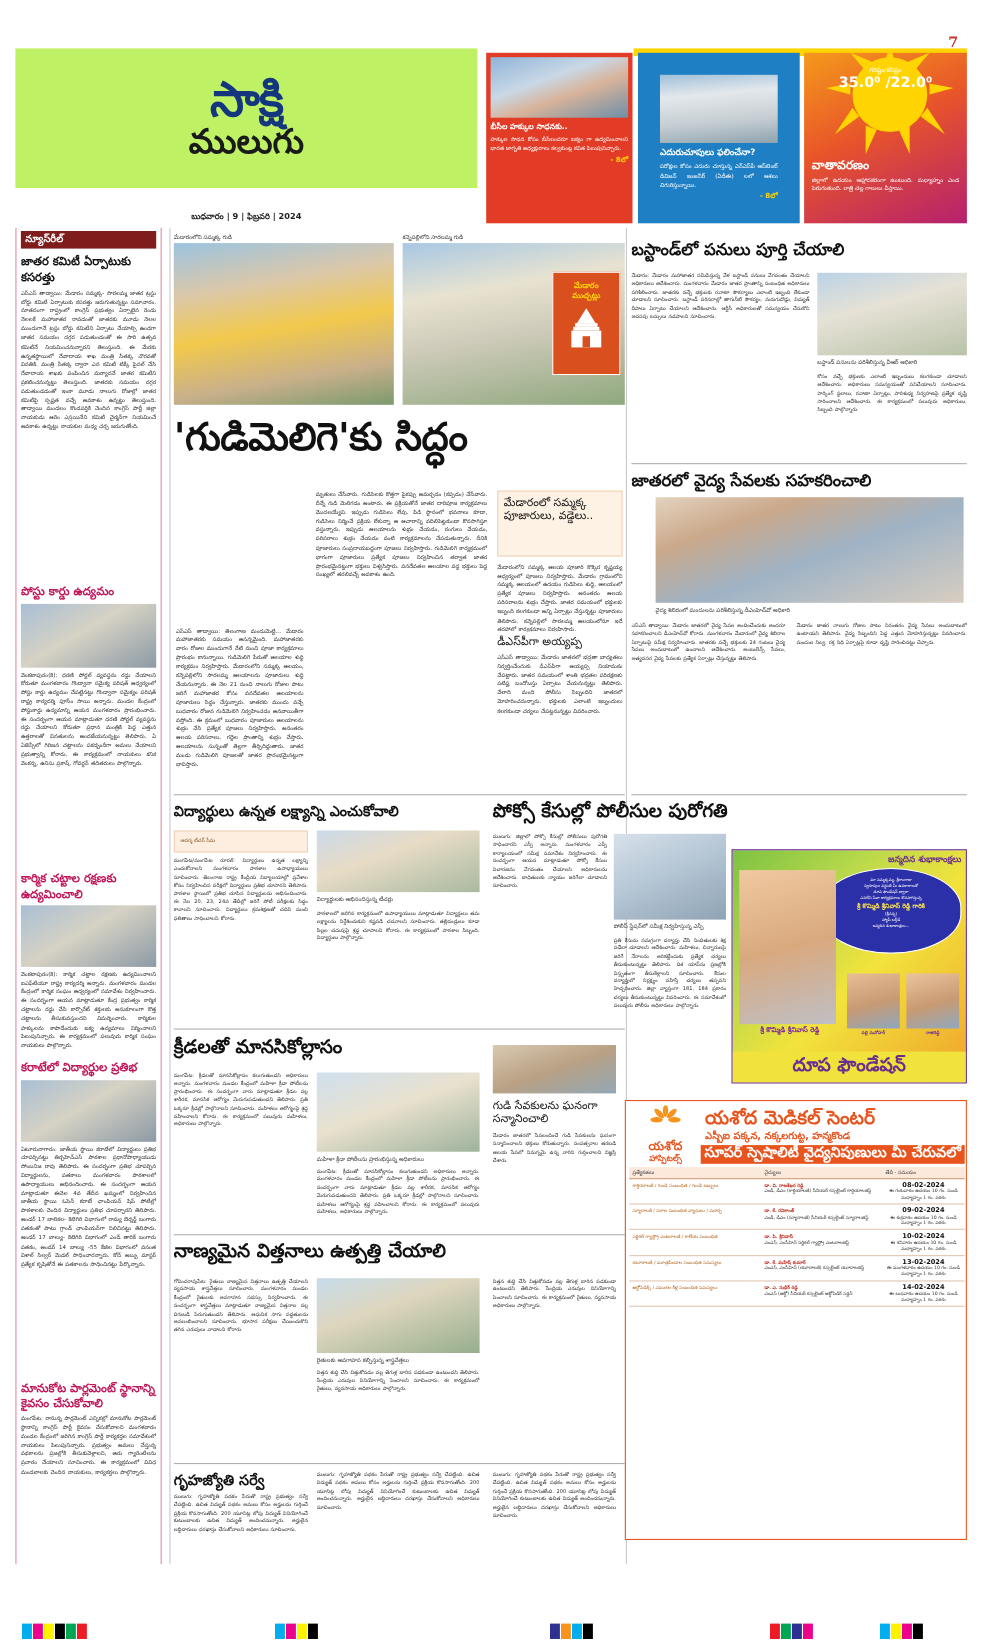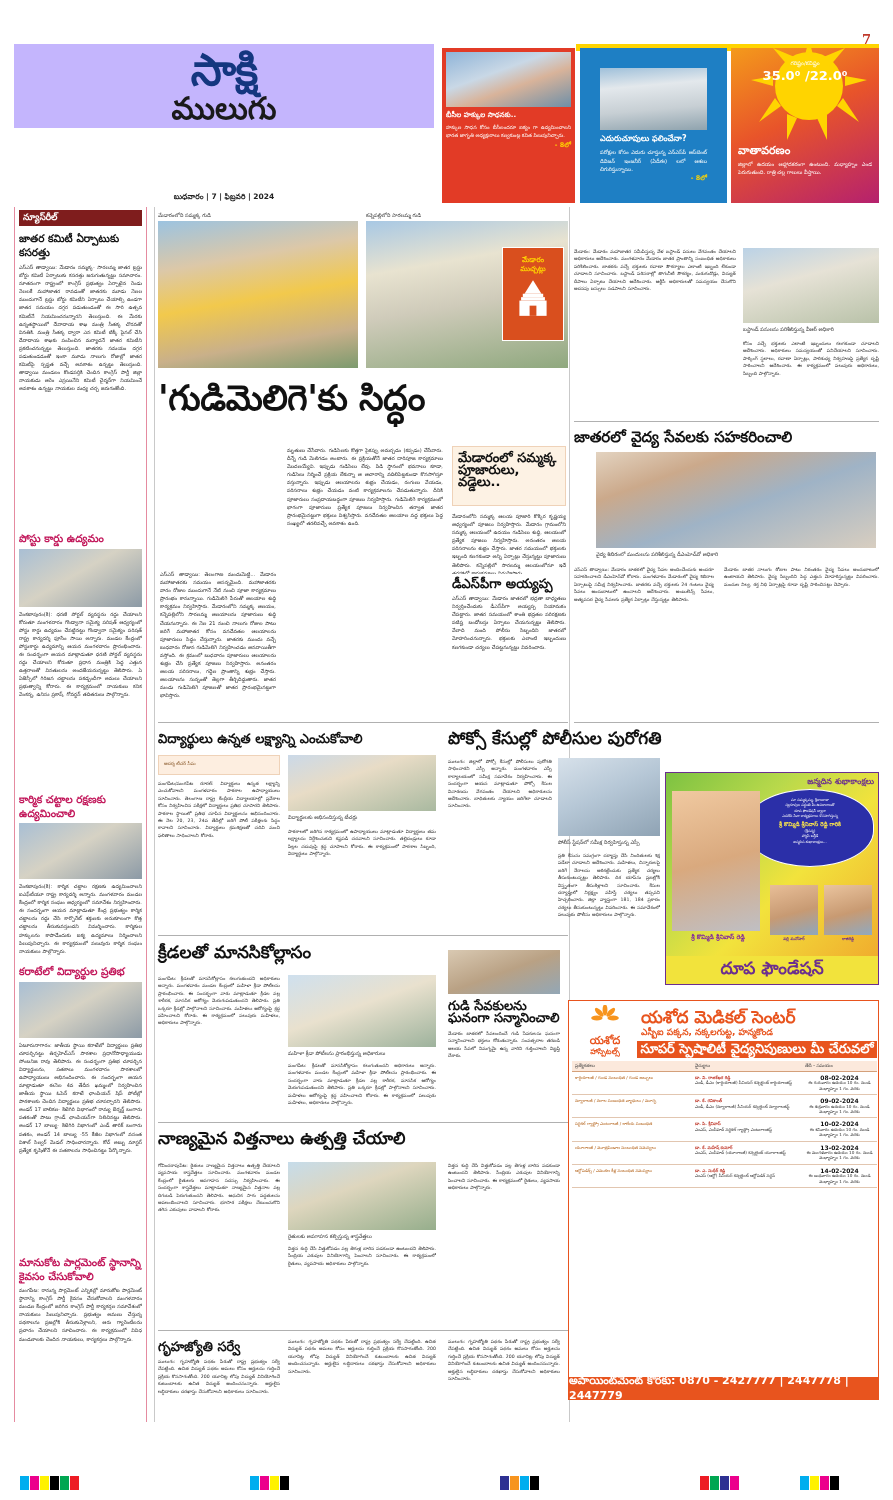--- a/index.html
+++ b/index.html
@@ -14,22 +14,22 @@
   
   .txt {
     font-size: 5.0px; line-height: 8.1px; color: #2b2b2b;
     text-align: justify; word-spacing: 0.4px; letter-spacing: 0.05px;
     font-family: "DejaVu Sans", sans-serif;
     overflow: hidden;
   }
   .txt.sm { font-size: 4.6px; line-height: 7.4px; }
 
   
-  .masthead { position: absolute; left: 14px; top: 44px; width: 420px; height: 84px;
-              background: #c4b5fd; display: flex; align-items: center; justify-content: center;
+  .masthead { position: absolute; left: 14px; top: 44px; width: 420px; height: 127px;
+              background: #bef264; display: flex; align-items: center; justify-content: center;
               flex-direction: column; }
   .mast-1 { font-size: 44px; font-weight: bold; color: #14367F; line-height: 44px;
             letter-spacing: -1px; font-family: "DejaVu Sans", sans-serif; }
   .mast-2 { font-size: 31px; font-weight: bold; color: #1a1a1a; line-height: 33px;
             font-family: "DejaVu Sans", sans-serif; }
   .mast-date { position: absolute; left: 14px; top: 192px; width: 420px; text-align: center;
                font-size: 7.5px; color: #222; font-weight: bold; font-family: "DejaVu Sans", sans-serif; }
 
   
   .teaser-red { position: absolute; left: 442px; top: 48px; width: 133px; height: 155px;
@@ -99,21 +99,21 @@
 
   
   .callout { position: absolute; background: #FDEEE0; border: 1px solid #EFD2B8; padding: 5px; }
   .callout .ch { font-size: 8px; font-weight: bold; color: #D2431F; line-height: 11.5px;
                  font-family: "DejaVu Sans", sans-serif; }
   .callout li { list-style: none; font-size: 5.6px; color: #1a1a1a; line-height: 8.6px;
                 margin-top: 4px; padding-left: 7px; position: relative;
                 font-family: "DejaVu Sans", sans-serif; }
   .callout li::before { content: "\25CF"; position: absolute; left: 0; top: 0; color: #D2431F; font-size: 4.5px; }
 
-  .subhead { font-size: 13px; font-weight: bold; color: #111; line-height: 12px;
+  .subhead { font-size: 10px; font-weight: normal; color: #111; line-height: 12px;
              font-family: "DejaVu Sans", sans-serif; }
 
   .rhead { font-size: 15px; font-weight: bold; color: #111; line-height: 19px;
            font-family: "DejaVu Sans", sans-serif; }
   .mhead { font-size: 13px; font-weight: bold; color: #111; line-height: 17px;
            font-family: "DejaVu Sans", sans-serif; }
   .mhead.big { font-size: 17px; line-height: 21px; }
 
   
   .bday { position: absolute; left: 665px; top: 772px; width: 214px; height: 213px;
@@ -182,21 +182,21 @@
 </style>
 </head>
 <body>
 
 <div class="page">
 
   <div class="masthead">
     <div class="mast-1">సాక్షి</div>
     <div class="mast-2">ములుగు</div>
   </div>
-  <div class="mast-date">బుధవారం | 7 | ఫిబ్రవరి | 2024</div>
+  <div class="mast-date">బుధవారం | 9 | ఫిబ్రవరి | 2024</div>
 
   <div class="topbar-y"></div>
   <div class="pageno">7</div>
 
   <div class="teaser-red">
     <div class="ph"></div>
     <div class="ttl">బీసీల హక్కుల సాధనకు..</div>
     <div class="bd">హక్కుల సాధన కోసం బీసీలందరూ ఐక్యం గా ఉద్యమించాలని భారత జాగృతి అధ్యక్షురాలు కల్వకుంట్ల కవిత పిలుపునిచ్చారు.</div>
     <div class="sig">- 8లో</div>
   </div>
@@ -296,20 +296,23 @@
     <div class="subhead">మేడారంలో సమ్మక్క పూజారులు, వడ్డెలు..</div>
   </div>
   <div class="txt" style="position:absolute;left:452px;top:512px;width:114px;height:62px;">మేడారంలోని సమ్మక్క ఆలయ పూజారి కొక్కెర కృష్ణయ్య ఆధ్వర్యంలో పూజలు నిర్వహిస్తారు. మేడారం గ్రామంలోని సమ్మక్క ఆలయంలో ఉదయం గుడిసెలు శుద్ధి, ఆలయంలో ప్రత్యేక పూజలు నిర్వహిస్తారు. అనంతరం ఆలయ పరిసరాలను శుభ్రం చేస్తారు. జాతర సమయంలో భక్తులకు ఇబ్బంది కలగకుండా అన్ని ఏర్పాట్లు చేస్తున్నట్టు పూజారులు తెలిపారు. కన్నెపల్లిలో సారలమ్మ ఆలయంలోనూ ఇదే తరహాలో కార్యక్రమాలు నిర్వహిస్తారు.</div>
   <div class="subhead" style="position:absolute;left:452px;top:578px;width:114px;">డీఎస్‌పీగా అయ్యప్ప</div>
   <div class="txt" style="position:absolute;left:452px;top:594px;width:114px;height:124px;">ఎస్‌ఎస్ తాడ్వాయి: మేడారం జాతరలో భద్రతా బాధ్యతలు నిర్వర్తించేందుకు డీఎస్‌పీగా అయ్యప్ప నియామకం చేపట్టారు. జాతర సమయంలో శాంతి భద్రతల పరిరక్షణకు పటిష్ట బందోబస్తు ఏర్పాటు చేయనున్నట్టు తెలిపారు. వేలాది మంది పోలీసు సిబ్బందిని జాతరలో మోహరించనున్నారు. భక్తులకు ఎలాంటి ఇబ్బందులు కలగకుండా చర్యలు చేపట్టనున్నట్టు వివరించారు.</div>
 
   <div class="hrule" style="left:158px;top:722px;width:410px;"></div>
   <div class="vrule" style="left:569px;top:207px;height:1215px;"></div>
   <div class="vrule" style="left:154px;top:207px;height:1215px;"></div>
 
+  <div style="position:absolute;left:574px;top:218px;width:305px;">
+    <div class="rhead">బస్టాండ్‌లో పనులు పూర్తి చేయాలి</div>
+  </div>
   <div class="photo" style="position:absolute;left:743px;top:248px;width:136px;height:75px;background:linear-gradient(165deg,#BBD2E6 0%,#E6E2D6 40%,#B9C2A9 100%);"></div>
   <div class="cap" style="position:absolute;left:743px;top:324px;width:136px;">బస్టాండ్ పనులను పరిశీలిస్తున్న వీఆర్ అధికారి</div>
   <div class="txt sm" style="position:absolute;left:574px;top:248px;width:162px;height:168px;">మేడారం: మేడారం మహాజాతర సమీపిస్తున్న వేళ బస్టాండ్ పనులు వేగవంతం చేయాలని అధికారులు ఆదేశించారు. మంగళవారం మేడారం జాతర ప్రాంతాన్ని సంబంధిత అధికారులు పరిశీలించారు. జాతరకు వచ్చే భక్తులకు రవాణా సౌకర్యాలు ఎలాంటి ఇబ్బంది లేకుండా చూడాలని సూచించారు. బస్టాండ్ పరిసరాల్లో తాగునీటి సౌకర్యం, మరుగుదొడ్లు, విద్యుత్ దీపాలు ఏర్పాటు చేయాలని ఆదేశించారు. ఆర్టీసీ అధికారులతో సమన్వయం చేసుకొని అదనపు బస్సులు నడపాలని సూచించారు.</div>
   <div class="txt sm" style="position:absolute;left:743px;top:340px;width:136px;height:76px;">కోసం వచ్చే భక్తులకు ఎలాంటి ఇబ్బందులు కలగకుండా చూడాలని ఆదేశించారు. అధికారులు సమన్వయంతో పనిచేయాలని సూచించారు. పార్కింగ్ స్థలాలు, రవాణా ఏర్పాట్లు, పారిశుధ్య నిర్వహణపై ప్రత్యేక దృష్టి సారించాలని ఆదేశించారు. ఈ కార్యక్రమంలో పలువురు అధికారులు, సిబ్బంది పాల్గొన్నారు.</div>
   <div class="hrule" style="left:574px;top:421px;width:305px;"></div>
 
   <div style="position:absolute;left:574px;top:428px;width:305px;">
     <div class="rhead">జాతరలో వైద్య సేవలకు సహకరించాలి</div>
   </div>
   <div class="photo" style="position:absolute;left:596px;top:452px;width:280px;height:96px;background:linear-gradient(160deg,#E3D3C0 0%,#CBA98B 25%,#9FB3C6 55%,#D8CEC0 100%);"></div>
@@ -465,21 +468,20 @@
             <span>ఎంఎస్ (ఆర్థో) సీనియర్ కన్సల్టెంట్ ఆర్థోపెడిక్ సర్జన్</span>
           </td>
           <td class="dt">
             <span class="d">14-02-2024</span>
             <span>ఈ బుధవారం</span>
             <span>ఉదయం 10 గం. నుండి మధ్యాహ్నం 1 గం. వరకు</span>
           </td>
         </tr>
       </tbody>
     </table>
-    <div class="hosp-foot">అపాయింట్‌మెంట్ కొరకు: 0870 - 2427777  |  2447778  |  2447779</div>
   </div>
 
   <div class="regbar">
     <div class="regswatch" style="left:20px;background:#00AEEF;"></div>
     <div class="regswatch" style="left:30px;background:#EC008C;"></div>
     <div class="regswatch" style="left:40px;background:#FFF200;"></div>
     <div class="regswatch" style="left:50px;background:#000000;"></div>
     <div class="regswatch" style="left:60px;background:#00A651;"></div>
     <div class="regswatch" style="left:70px;background:#ED1C24;"></div>
     <div class="regswatch" style="left:250px;background:#00AEEF;"></div>

